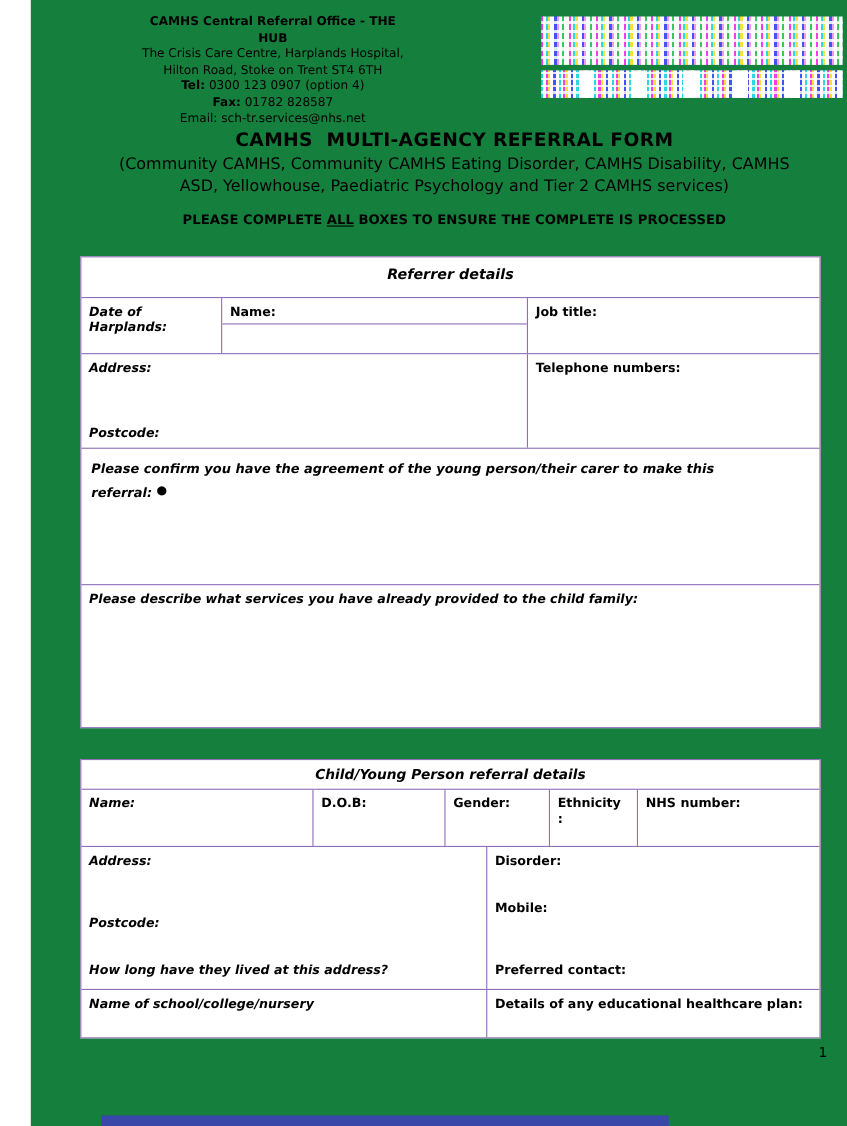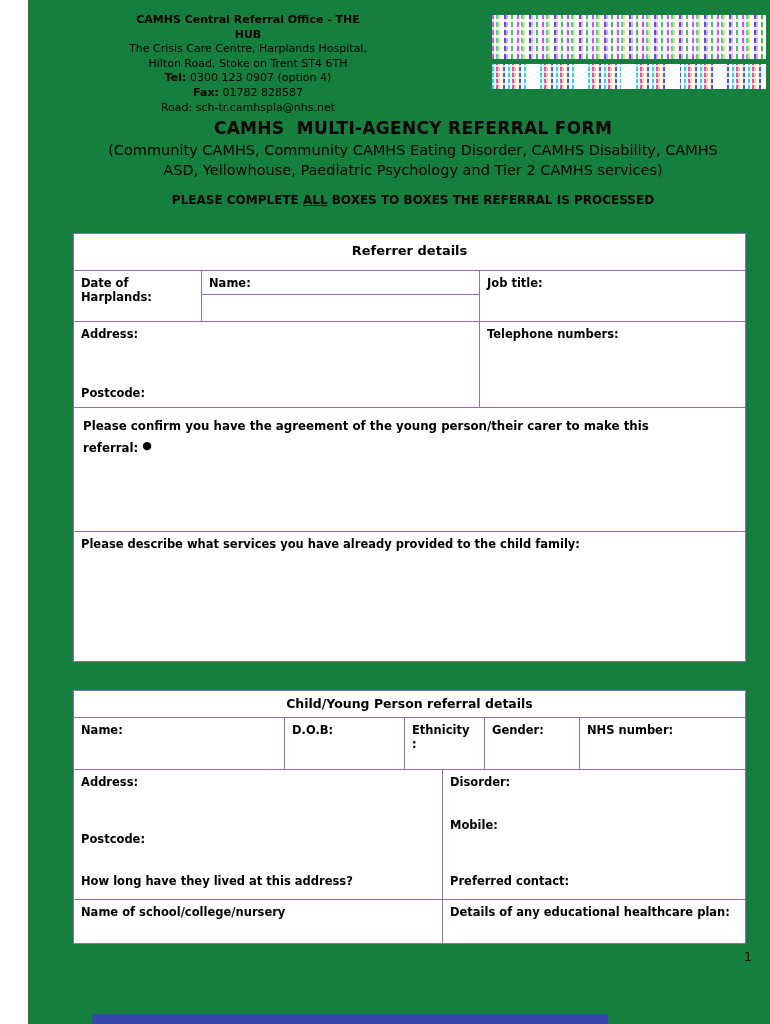--- a/index.html
+++ b/index.html
@@ -55,21 +55,21 @@
   
   .tbl {
     position:absolute; left:45px; width:673px; box-sizing:border-box;
     border:1px solid var(--border, #8f6fb7); background:#fff;
   }
   .trow { display:flex; align-items:stretch; box-sizing:border-box;
     border-top:1px solid var(--border, #8f6fb7); }
   .tbl .trow:first-child { border-top:none; }
   .tcell { box-sizing:border-box; padding:5px 7px; overflow:hidden;
     border-left:1px solid var(--border, #8f6fb7); }
-  .trow .tcell:first-child { border-left:none; }
+  .trow .tcell:first-child { border-left:none;font-style:italic; }
   .grow { flex:1; }
   .col { display:flex; flex-direction:column; }
   .between { justify-content:space-between; padding-bottom:7px; }
   .lbl { display:block; font-weight:bold; font-size:11.5px; line-height:14px; }
   .thead { flex:1; text-align:center; font-weight:bold; font-size:13px; padding-top:9px; }
   .thead2 { padding-top:5px; font-size:12.5px; }
 
   .namecell { padding:0; display:flex; flex-direction:column; }
   .nametop { padding:5px 7px 0; height:23px; box-sizing:border-box; }
   .nameinput { flex:1; border-top:1px solid var(--border, #8f6fb7); }
@@ -95,36 +95,36 @@
 <body>
 
 <div class="page">
 
   <div class="header-block">
     <div class="bold">CAMHS Central Referral Office - THE HUB</div>
     <div>The Crisis Care Centre, Harplands Hospital,</div>
     <div>Hilton Road, Stoke on Trent ST4 6TH</div>
     <div><span class="bold">Tel:</span><span> 0300 123 0907 (option 4)</span></div>
     <div><span class="bold">Fax:</span><span> 01782 828587</span></div>
-    <div>Road: sch-tr.camhspla@nhs.net</div>
+    <div>Email: sch-tr.services@nhs.net</div>
   </div>
 
   <div class="glitch">
     <div class="gband g1"></div>
     <div class="gband g2"></div>
   </div>
 
   <div class="form-title pre">CAMHS  MULTI-AGENCY REFERRAL FORM</div>
 
   <div class="subtitle">
     <div>(Community CAMHS, Community CAMHS Eating Disorder, CAMHS Disability, CAMHS</div>
     <div>ASD, Yellowhouse, Paediatric Psychology and Tier 2 CAMHS services)</div>
   </div>
 
-  <div class="instruction"><span>PLEASE COMPLETE </span><span class="u">ALL</span><span> BOXES TO BOXES THE REFERRAL IS PROCESSED</span></div>
+  <div class="instruction"><span>PLEASE COMPLETE </span><span class="u">ALL</span><span> BOXES TO ENSURE THE COMPLETE IS PROCESSED</span></div>
 
   <div class="tbl" style="top:233px">
     <div class="trow" style="height:36px">
       <div class="tcell thead">Referrer details</div>
     </div>
     <div class="trow" style="height:51px">
       <div class="tcell" style="width:127px">
         <span class="lbl">Date of Harplands:</span>
       </div>
       <div class="tcell namecell" style="width:278px">
@@ -162,26 +162,26 @@
     <div class="trow" style="height:26px">
       <div class="tcell thead thead2">Child/Young Person referral details</div>
     </div>
     <div class="trow" style="height:52px">
       <div class="tcell" style="width:210px">
         <span class="lbl">Name:</span>
       </div>
       <div class="tcell" style="width:120px">
         <span class="lbl">D.O.B:</span>
       </div>
+      <div class="tcell" style="width:95px">
+        <span class="lbl">Gender:</span>
+      </div>
       <div class="tcell" style="width:80px">
         <span class="lbl prewrap">Ethnicity
 :</span>
-      </div>
-      <div class="tcell" style="width:95px">
-        <span class="lbl">Gender:</span>
       </div>
       <div class="tcell grow">
         <span class="lbl">NHS number:</span>
       </div>
     </div>
     <div class="trow" style="height:130px">
       <div class="tcell col" style="width:368px">
         <span class="lbl">Address:</span>
         <span class="lbl mt43">Postcode:</span>
         <span class="lbl mt28">How long have they lived at this address?</span>

